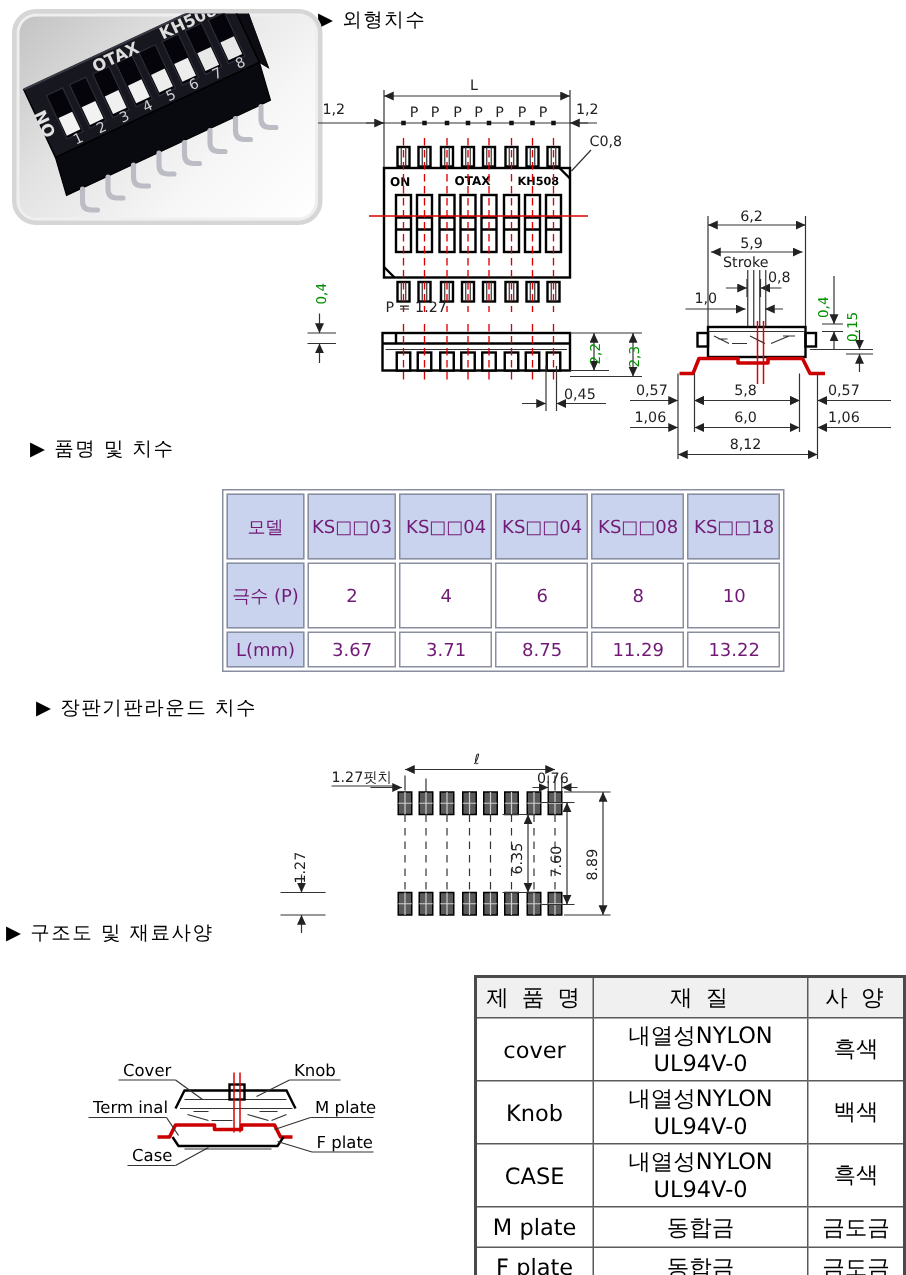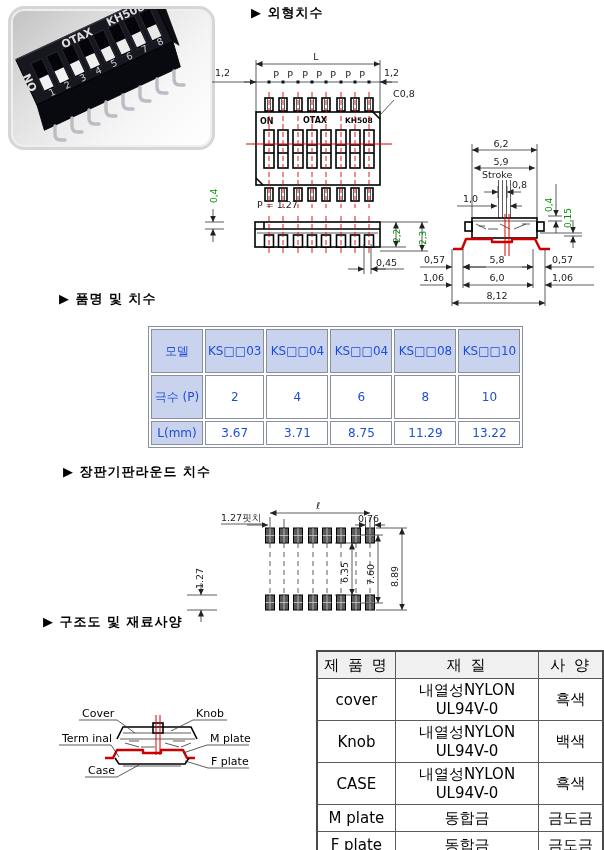--- a/index.html
+++ b/index.html
@@ -1,26 +1,26 @@
 <!DOCTYPE html>
 <html><head>
 <meta charset="utf-8">
 <style>
   html,body{margin:0;padding:0;background:#fff;}
   body{width:604px;height:850px;position:relative;font-family:"DejaVu Sans","Liberation Sans",sans-serif;color:#111;overflow:hidden;}
   .abs{position:absolute;}
-  .sec-title{font-size:13px;font-weight:bold;color:#000;letter-spacing:1px;white-space:nowrap;margin-left:39px;}
+  .sec-title{font-size:13px;font-weight:normal;color:#000;letter-spacing:1px;white-space:nowrap;}
   
   .photo-card{left:8px;top:6px;width:201px;height:138px;border:3px solid #d6d6d6;border-radius:16px;
     background:linear-gradient(135deg,#c2c2c2 0%,#e2e2e2 35%,#f7f7f7 70%,#ffffff 100%);
     box-shadow:inset 0 0 0 2px #efefef;}
   
   table{border-collapse:separate;}
   .size-table{left:148px;top:326px;border-spacing:2px;border:1px solid #8a8fa0;background:#fff;}
-  .size-table td{border:1px solid #8a8fa0;text-align:center;vertical-align:middle;font-size:12px;color:#1d4ed8;padding:1px 2px;}
+  .size-table td{border:1px solid #8a8fa0;text-align:center;vertical-align:middle;font-size:12px;color:#701a75;padding:1px 2px;}
   .size-table td.hd{background:#c9d3ee;}
   .size-table .c0{width:46px;}
   .size-table .c1{width:50px;}
   .size-table .cn{width:56px;}
   .size-table tr.r1 td{height:40px;}
   .size-table tr.r2 td{height:40px;margin-top:48px;}
   .size-table tr.r3 td{height:20px;text-align:center;}
   .mat-table{left:316px;top:650px;border-collapse:collapse;border:2px solid #4a4a4a;background:#fff;}
   .mat-table td{border:1px solid #5a5a5a;text-align:center;vertical-align:middle;font-size:15px;color:#000;padding:2px 4px;height:22px;}
   .mat-table tr.hd td{background:#f0f0f0;letter-spacing:2px;}
@@ -384,21 +384,21 @@
 <div class="abs sec-title" style="left:20px;top:290px;">▶ 품명 및 치수</div>
 
 <table class="abs size-table">
   <tbody>
       <tr class="r1">
     <td class="hd c0">모델</td>
     <td class="hd c1">KS□□03</td>
     <td class="hd cn">KS□□04</td>
     <td class="hd cn">KS□□04</td>
     <td class="hd cn">KS□□08</td>
-    <td class="hd cn">KS□□10</td>
+    <td class="hd cn">KS□□18</td>
   </tr>
   <tr class="r2">
     <td class="hd">극수 (P)</td>
     <td>2</td>
     <td>4</td>
     <td>6</td>
     <td>8</td>
     <td>10</td>
   </tr>
   <tr class="r3">

